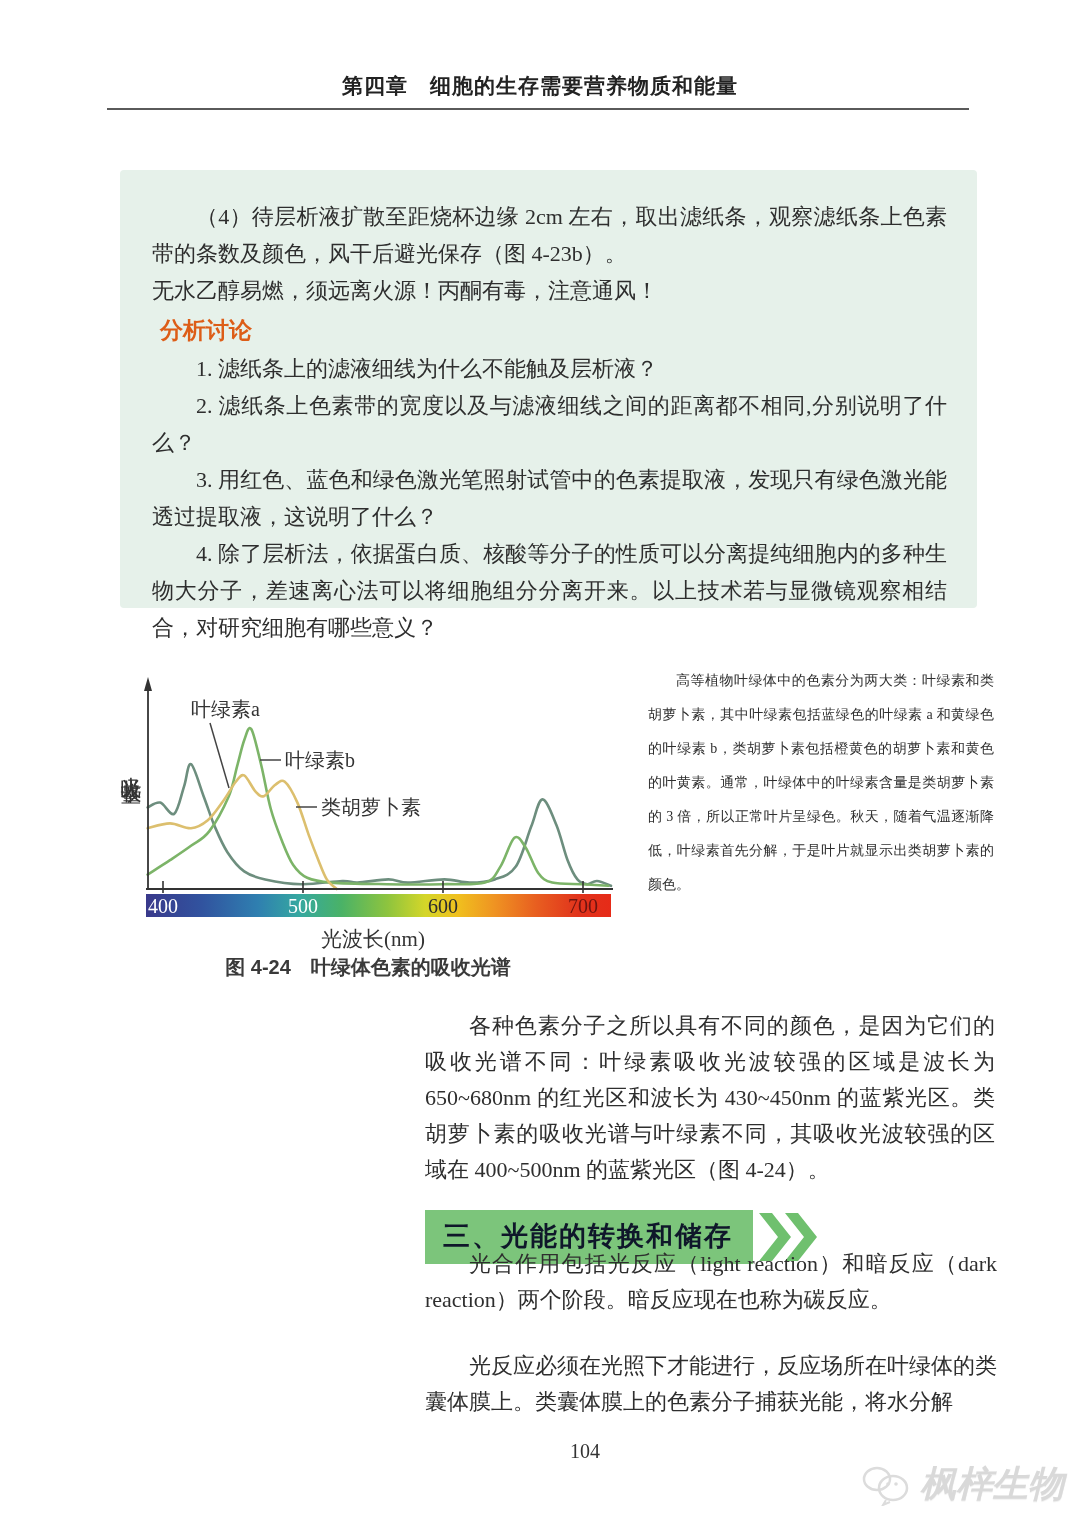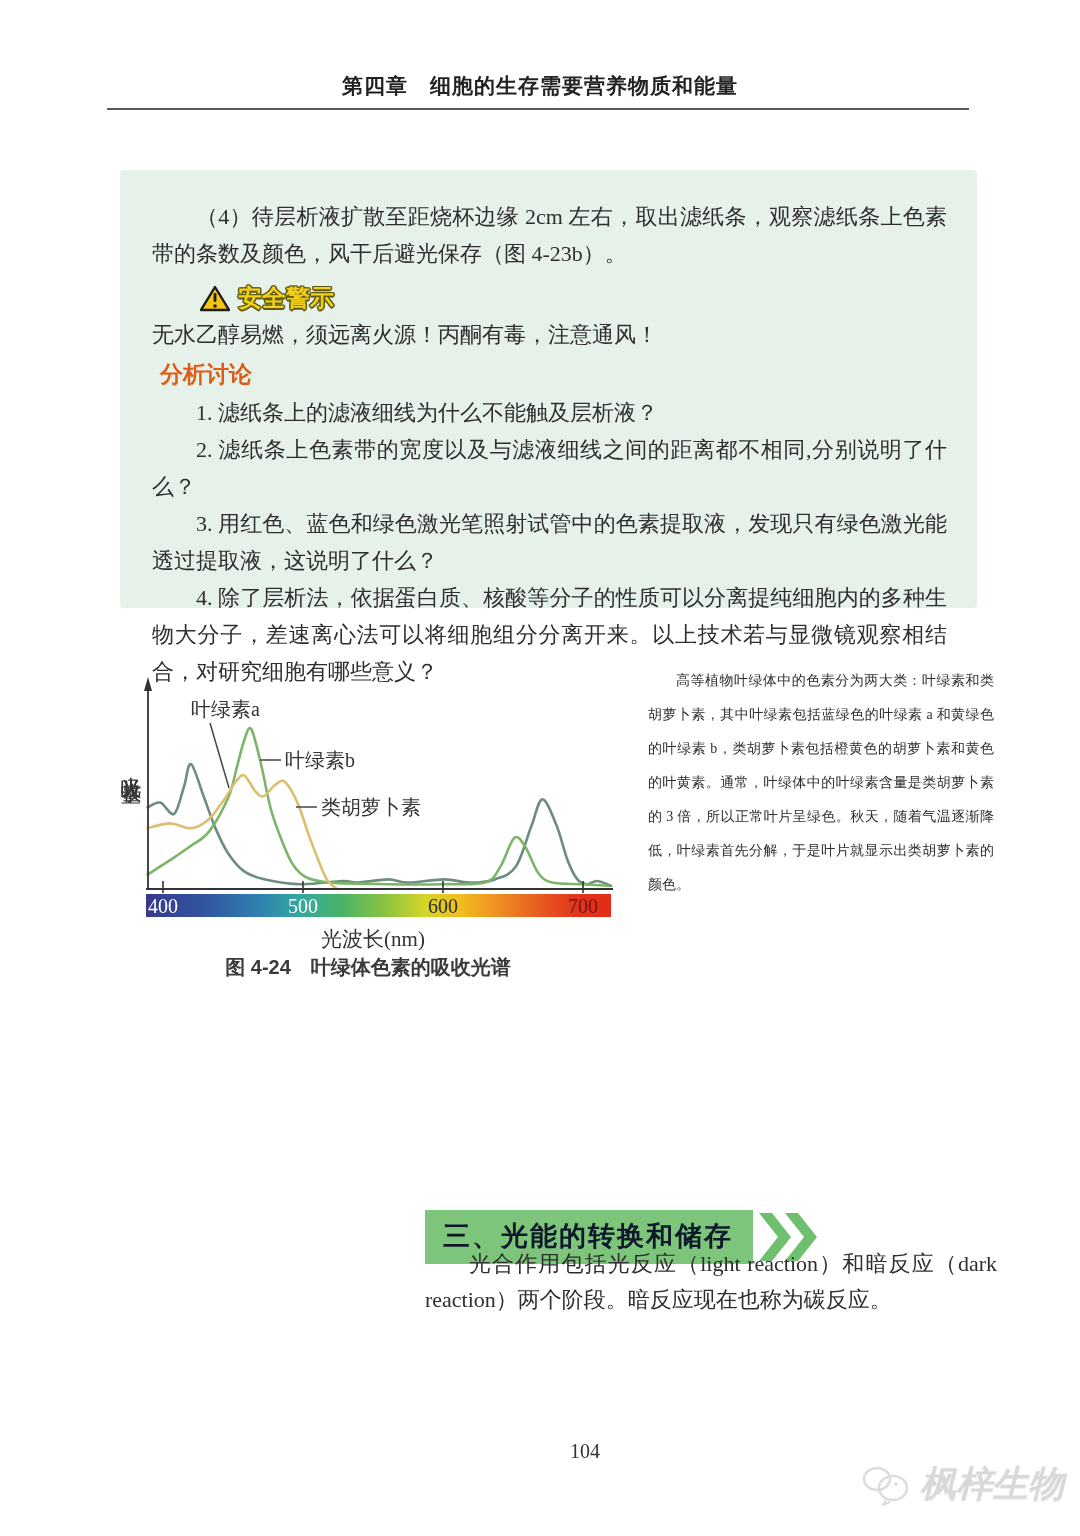--- a/index.html
+++ b/index.html
@@ -56,28 +56,20 @@
 </head>
 <body>
 
 <div class="page">
 
   <div class="chapter-header">第四章　细胞的生存需要营养物质和能量</div>
   <div class="header-rule"></div>
 
   <div class="activity-box">
     <p class="p-indent">（4）待层析液扩散至距烧杯边缘 2cm 左右，取出滤纸条，观察滤纸条上色素带的条数及颜色，风干后避光保存（图 4-23b）。</p>
-    <div class="safety-row">
-      <svg class="warn-triangle" width="30" height="27" viewBox="0 0 30 27">
-        <polygon points="15,2 29,25 1,25" fill="#f6c50e" stroke="#1c1c1c" stroke-width="2.4" stroke-linejoin="round"></polygon>
-        <rect x="13.6" y="8" width="2.8" height="9" rx="1.2" fill="#1c1c1c"></rect>
-        <circle cx="15" cy="21" r="1.8" fill="#1c1c1c"></circle>
-      </svg>
-      <span class="safety-title">安全警示</span>
-    </div>
     <p class="safety-text">无水乙醇易燃，须远离火源！丙酮有毒，注意通风！</p>
     <div class="discussion-title">分析讨论</div>
     <p class="q">1. 滤纸条上的滤液细线为什么不能触及层析液？</p>
     <p class="q">2. 滤纸条上色素带的宽度以及与滤液细线之间的距离都不相同,分别说明了什么？</p>
     <p class="q">3. 用红色、蓝色和绿色激光笔照射试管中的色素提取液，发现只有绿色激光能透过提取液，这说明了什么？</p>
     <p class="q">4. 除了层析法，依据蛋白质、核酸等分子的性质可以分离提纯细胞内的多种生物大分子，差速离心法可以将细胞组分分离开来。以上技术若与显微镜观察相结合，对研究细胞有哪些意义？</p>
   </div>
 
   <div class="figure">
     <svg id="spectra-svg" width="537" height="286" viewBox="0 0 537 286">
@@ -125,30 +117,32 @@
       <text class="curve-label" x="172" y="101">叶绿素b</text>
       <text class="curve-label" x="208" y="148">类胡萝卜素</text>
       <text class="axis-text" x="260" y="280" text-anchor="middle">光波长(nm)</text>
     </svg>
     <div class="y-axis-label">光吸收量</div>
     <div class="fig-caption">图 4-24　叶绿体色素的吸收光谱</div>
   </div>
 
   <div class="right-col">高等植物叶绿体中的色素分为两大类：叶绿素和类胡萝卜素，其中叶绿素包括蓝绿色的叶绿素 a 和黄绿色的叶绿素 b，类胡萝卜素包括橙黄色的胡萝卜素和黄色的叶黄素。通常，叶绿体中的叶绿素含量是类胡萝卜素的 3 倍，所以正常叶片呈绿色。秋天，随着气温逐渐降低，叶绿素首先分解，于是叶片就显示出类胡萝卜素的颜色。</div>
 
+  <div class="mid-para">各种色素分子之所以具有不同的颜色，是因为它们的吸收光谱不同：叶绿素吸收光波较强的区域是波长为650~680nm 的红光区和波长为 430~450nm 的蓝紫光区。类胡萝卜素的吸收光谱与叶绿素不同，其吸收光波较强的区域在 400~500nm 的蓝紫光区（图 4-24）。</div>
 
   <div class="section-banner">
     <span class="banner-rect">三、光能的转换和储存</span>
     <svg class="banner-chevrons" width="62" height="48" viewBox="0 0 62 48">
       <polygon points="0,0 13,0 32,24 13,48 0,48 19,24" fill="#6fc06e"></polygon>
       <polygon points="26,0 39,0 58,24 39,48 26,48 45,24" fill="#6fc06e"></polygon>
     </svg>
   </div>
 
   <div class="para-a">光合作用包括光反应（light reaction）和暗反应（dark reaction）两个阶段。暗反应现在也称为碳反应。</div>
+  <div class="para-b">光反应必须在光照下才能进行，反应场所在叶绿体的类囊体膜上。类囊体膜上的色素分子捕获光能，将水分解</div>
 
   <div class="page-number">104</div>
 
   <div class="watermark">
     <svg width="52" height="42" viewBox="0 0 52 42">
       <ellipse cx="15" cy="15" rx="13" ry="11" fill="none" stroke="#dcdcdc" stroke-width="2.5"></ellipse>
       <ellipse cx="31" cy="24" rx="14" ry="12" fill="none" stroke="#dcdcdc" stroke-width="2.5"></ellipse>
       <circle cx="26" cy="20" r="1.8" fill="#dcdcdc"></circle>
       <circle cx="34" cy="20" r="1.8" fill="#dcdcdc"></circle>
       <path d="M24 36 l-3 5 l7 -3" fill="none" stroke="#dcdcdc" stroke-width="2"></path>

